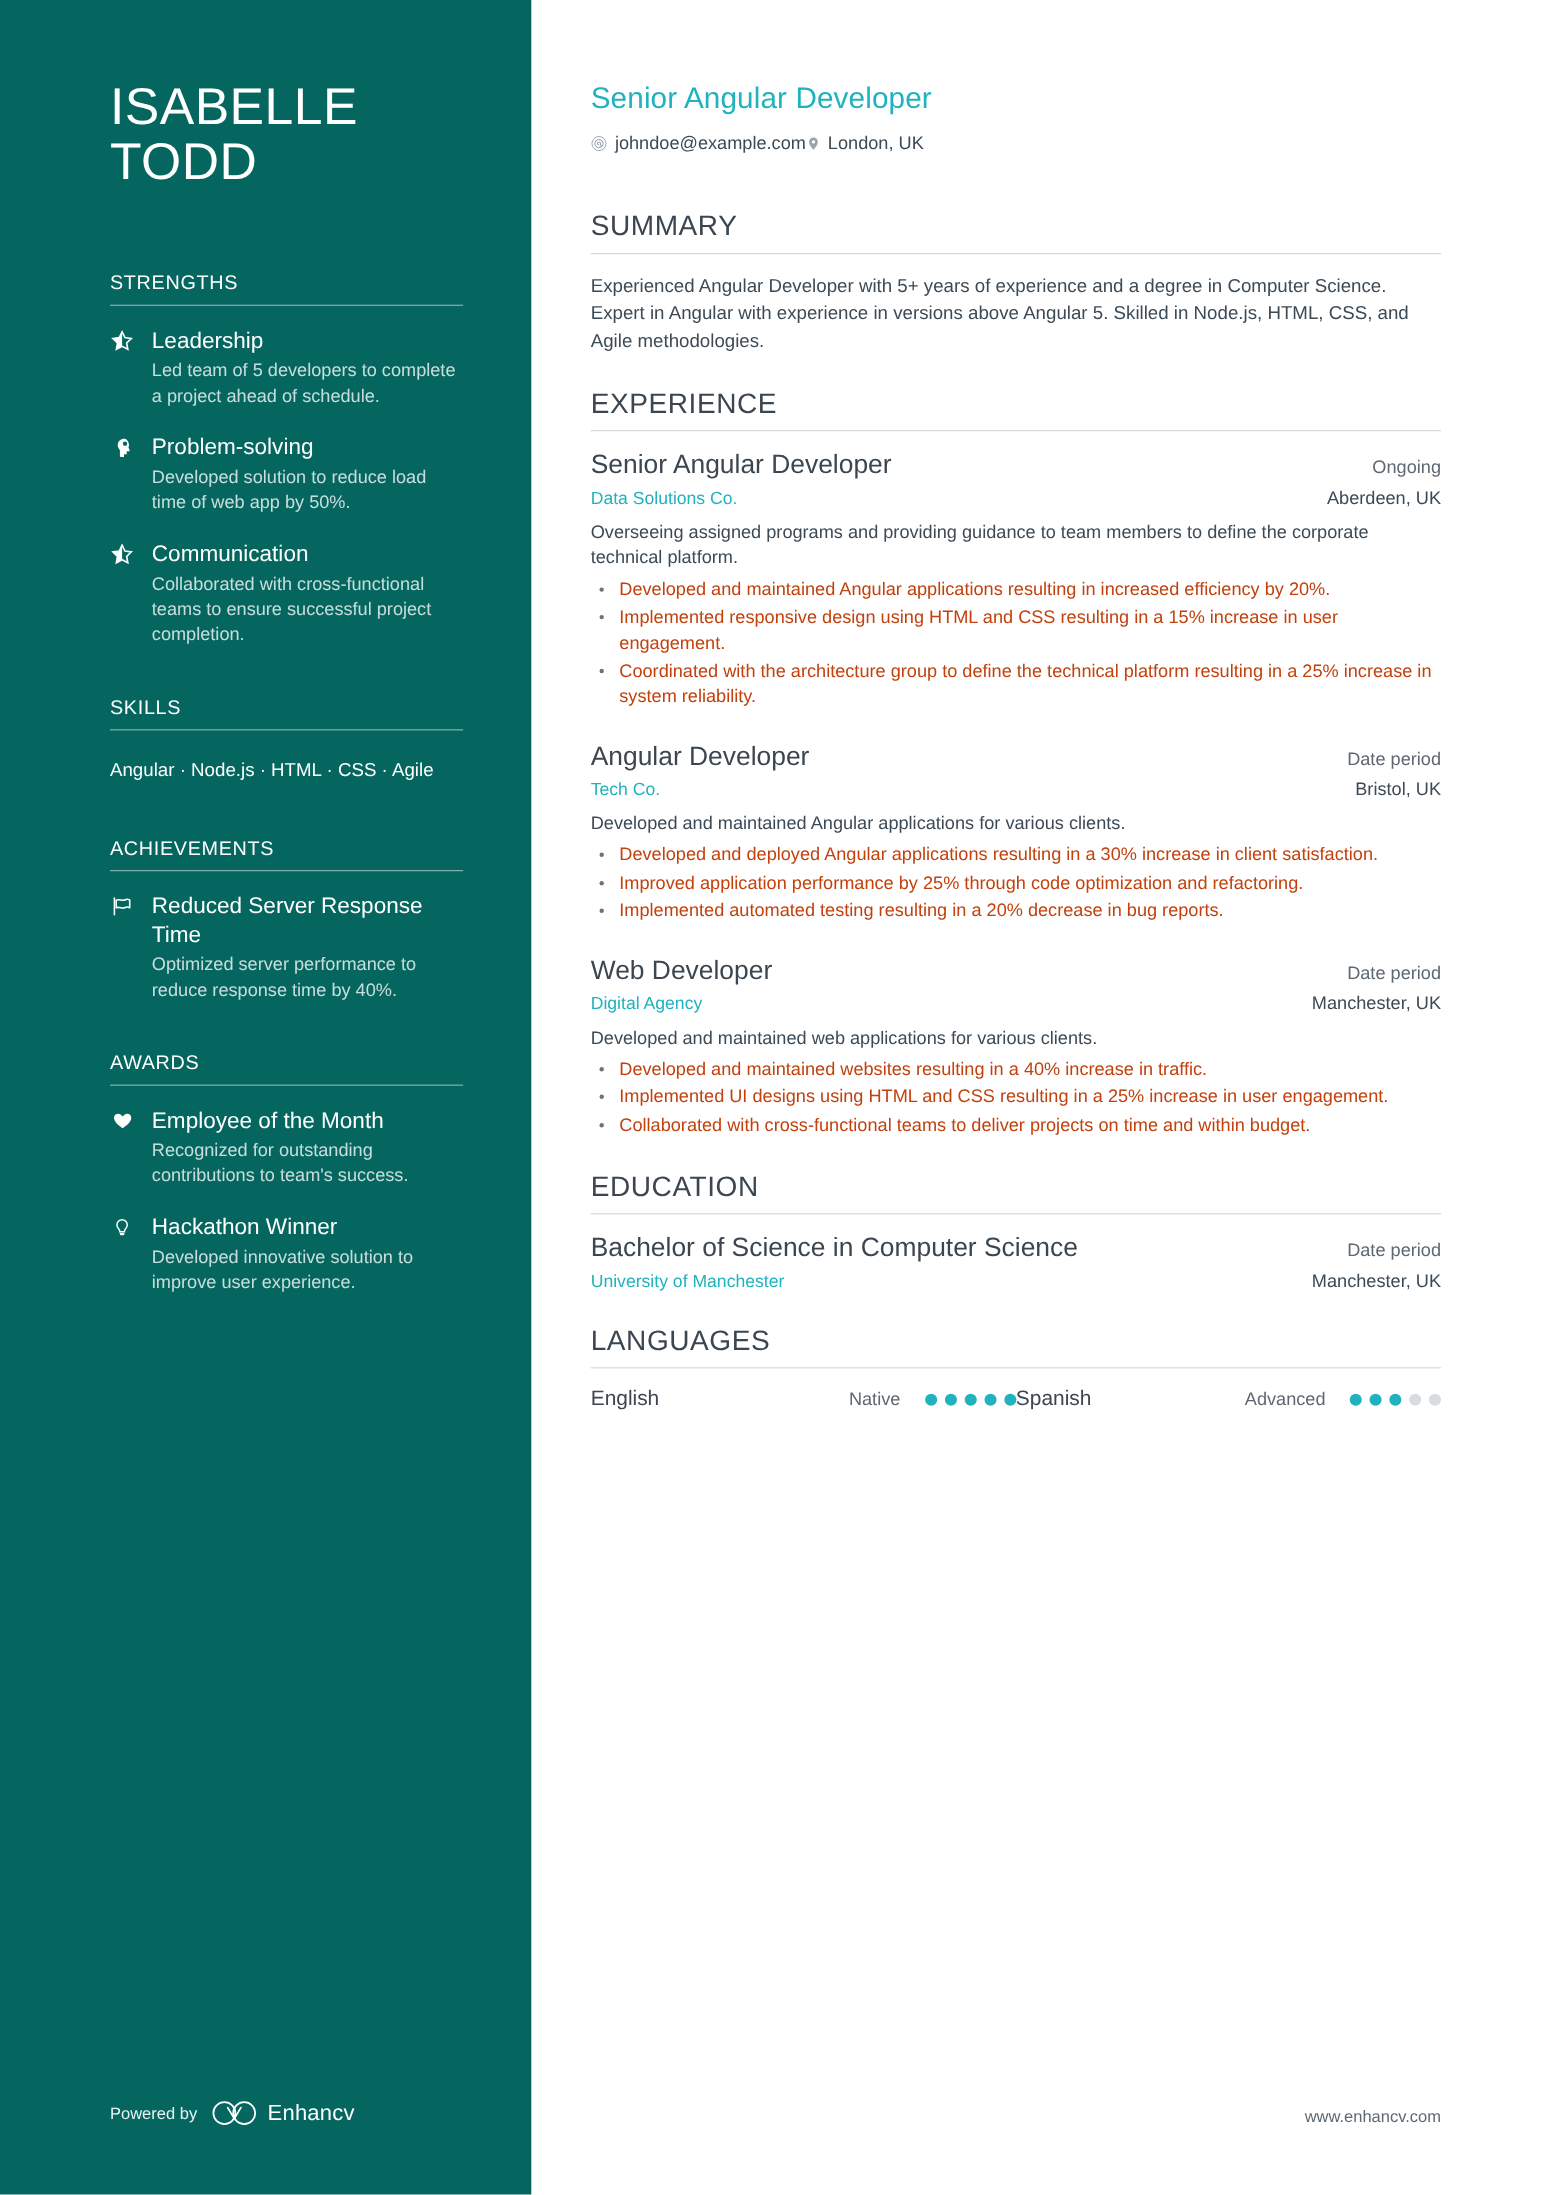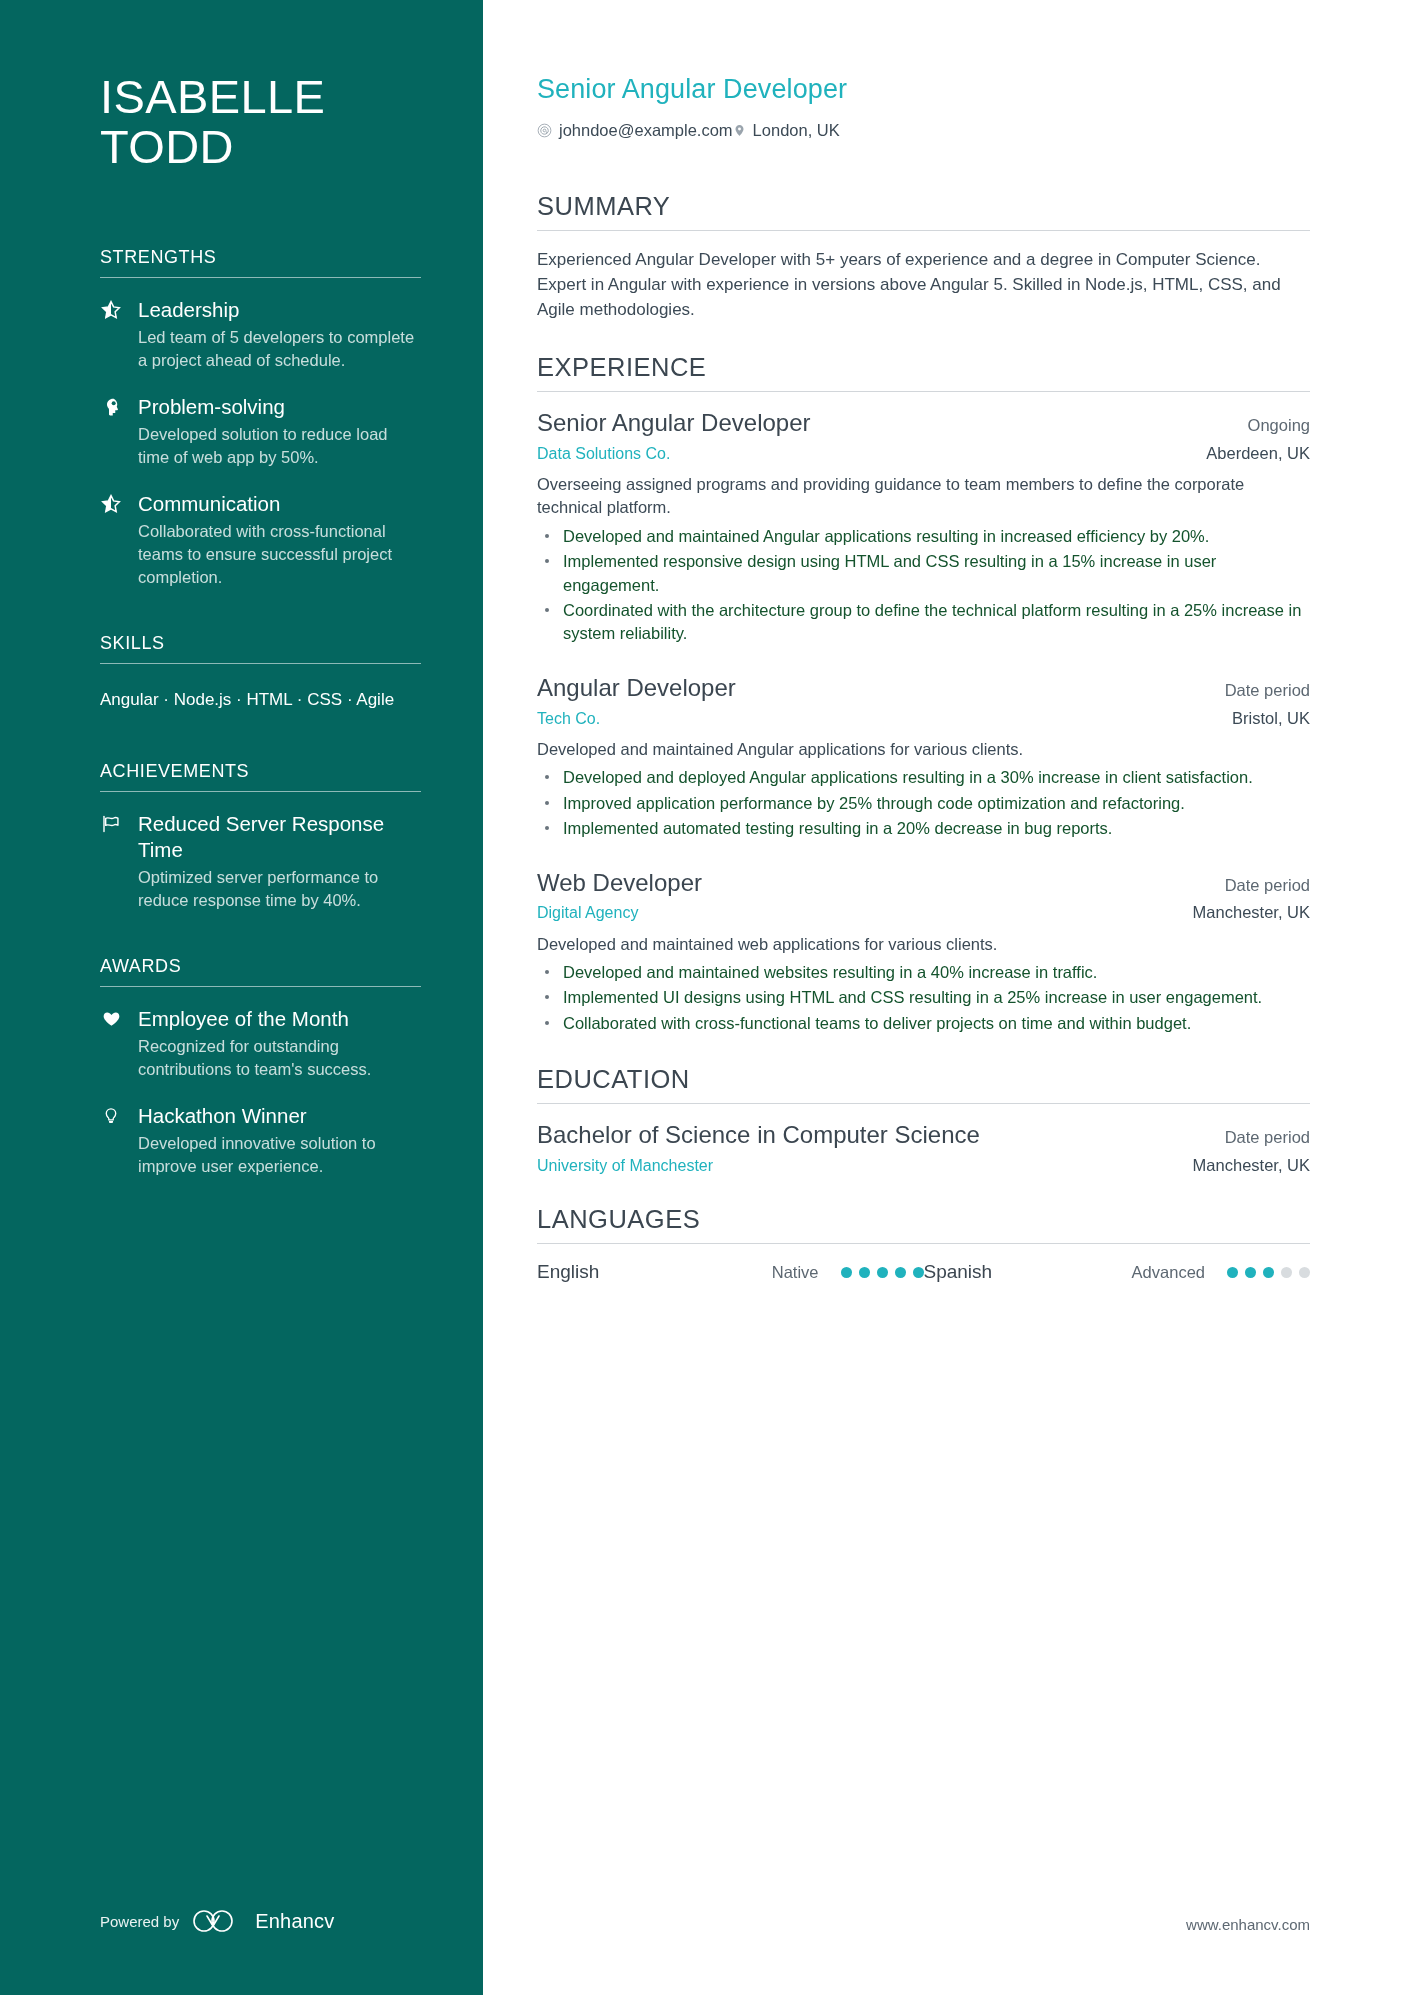--- a/index.html
+++ b/index.html
@@ -78,21 +78,21 @@
     left: 100px;
     bottom: 62px;
     display: flex;
     align-items: center;
     gap: 13px;
   }
   .powered-by {
     font-size: 15px;
     color: rgba(255,255,255,0.92);
   }
-  .brand { display: flex; align-items: center; gap: 21px; }
+  .brand { display: flex; align-items: center; gap: 9px; }
   .brand-name { font-size: 20px; color: #ffffff; letter-spacing: 0.2px;}
 
   
   .main {
     flex: 1;
     padding: 74px 100px 0 54px;
     position: relative;
   }
   .job-title {
     font-size: 27px;
@@ -170,21 +170,21 @@
   .entry-desc {
     font-size: 16.5px;
     line-height: 1.42;
     color: #3c4a56;
     margin-top: 10px;
   }
   .bullets { margin-top: 5px; list-style: none; }
   .bullets li {
     font-size: 16.5px;
     line-height: 1.42;
-    color: #14532d;
+    color: #c2410c;
     padding-left: 26px;
     position: relative;
     margin-bottom: 2px;
   }
   .bullets li:before {
     content: "";
     position: absolute;
     left: 8px;
     top: 9px;
     width: 4px;

